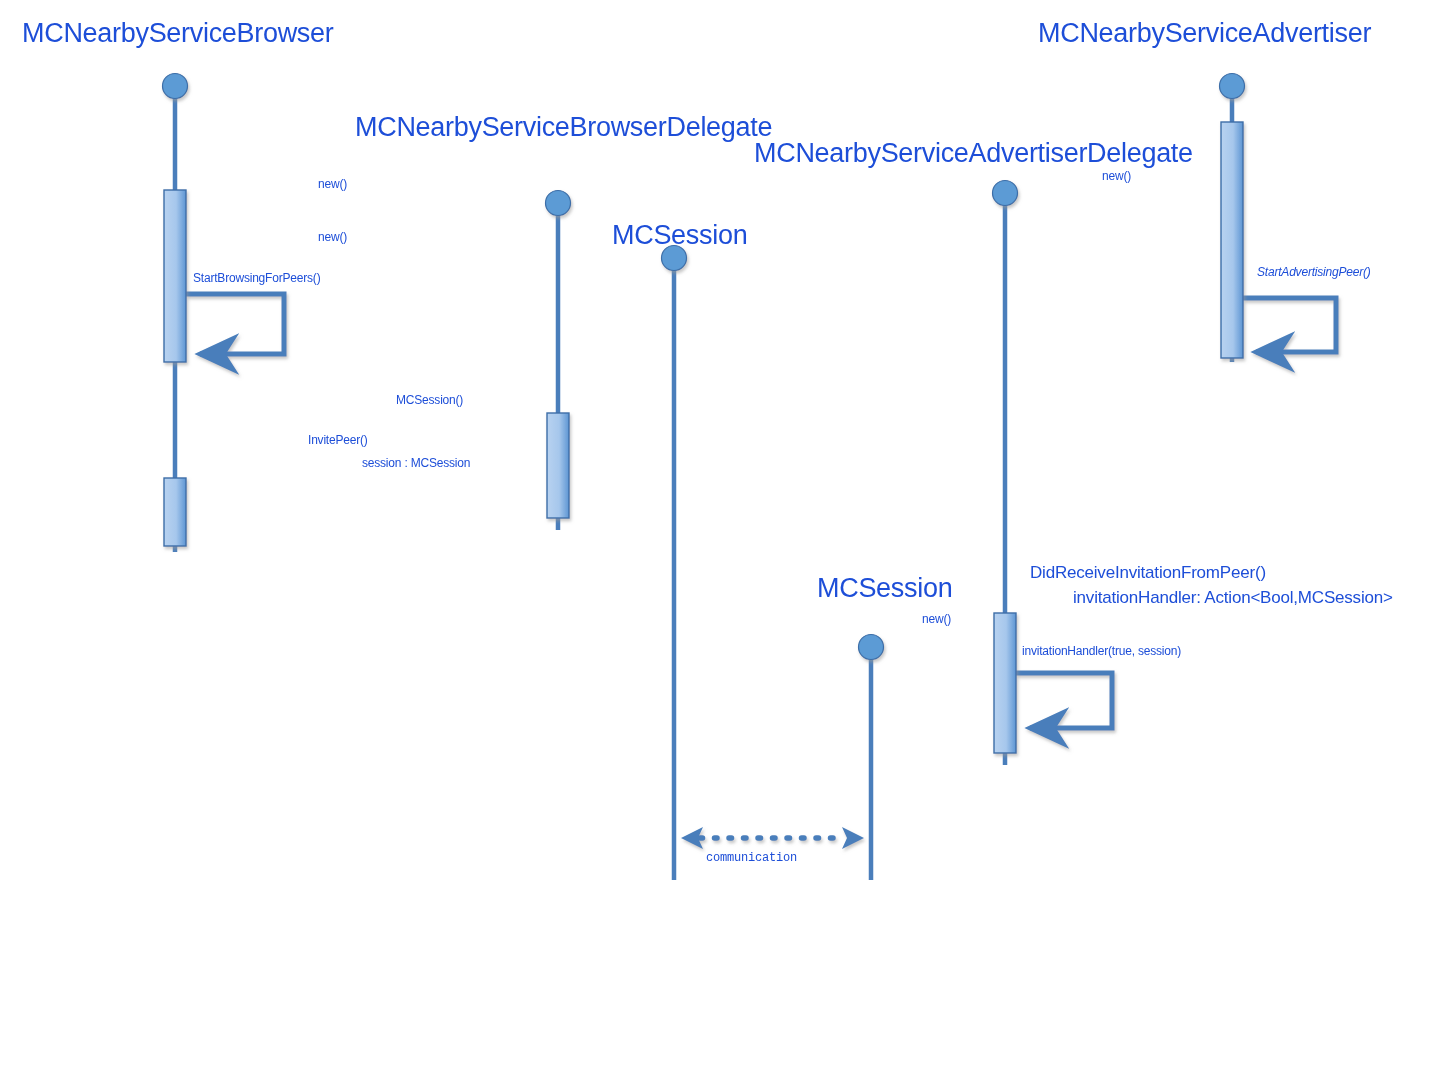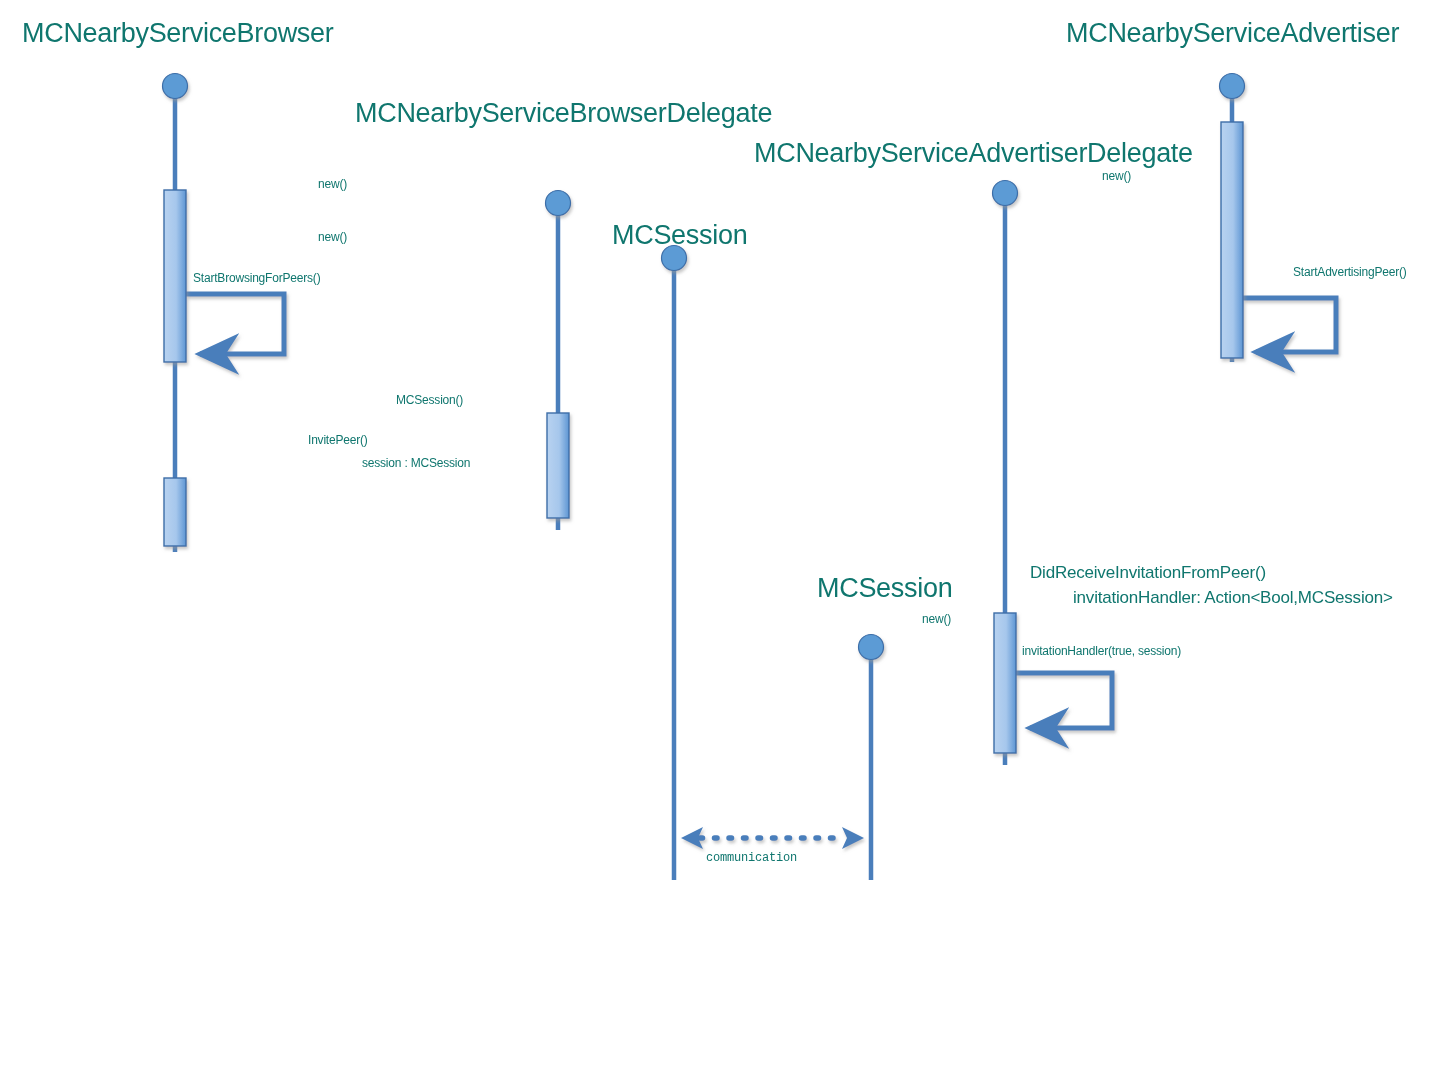--- a/index.html
+++ b/index.html
@@ -22,21 +22,21 @@
     position: absolute;
     left: 0;
     top: 0;
     width: 1440px;
     height: 1080px;
   }
   .lbl {
     position: absolute;
     white-space: nowrap;
     font-family: "Liberation Sans", sans-serif;
-    color: #0f766e;
+    color: #1d4ed8;
     line-height: 1;
   }
   .participant-label {
     font-size: 27px;
     letter-spacing: -0.3px;
   }
   .msg-label {
     font-size: 12px;
     letter-spacing: -0.2px;
   }
@@ -135,39 +135,39 @@
       <circle cx="558" cy="203" r="12.5" fill="#5B9BD5" stroke="#3C6EA8" stroke-width="1.2" filter="url(#softShadow)"></circle>
       <circle cx="674" cy="258" r="12.5" fill="#5B9BD5" stroke="#3C6EA8" stroke-width="1.2" filter="url(#softShadow)"></circle>
       <circle cx="1005" cy="193" r="12.5" fill="#5B9BD5" stroke="#3C6EA8" stroke-width="1.2" filter="url(#softShadow)"></circle>
       <circle cx="1232" cy="86" r="12.5" fill="#5B9BD5" stroke="#3C6EA8" stroke-width="1.2" filter="url(#softShadow)"></circle>
       <circle cx="871" cy="647" r="12.5" fill="#5B9BD5" stroke="#3C6EA8" stroke-width="1.2" filter="url(#softShadow)"></circle>
     </g>
   </svg>
 
   <div class="lbl participant-label" style="left:22px; top:20px;">MCNearbyServiceBrowser</div>
 
-  <div class="lbl participant-label" style="left:355px; top:100px;">MCNearbyServiceBrowserDelegate</div>
+  <div class="lbl participant-label" style="left:355px; top:114px;">MCNearbyServiceBrowserDelegate</div>
 
   <div class="lbl participant-label" style="left:612px; top:222px;">MCSession</div>
 
   <div class="lbl participant-label" style="left:754px; top:140px;">MCNearbyServiceAdvertiserDelegate</div>
 
-  <div class="lbl participant-label" style="left:1066px; top:20px;">MCNearbyServiceAdvertiser</div>
+  <div class="lbl participant-label" style="left:1038px; top:20px;">MCNearbyServiceAdvertiser</div>
 
   <div class="lbl participant-label" style="left:817px; top:575px;">MCSession</div>
 
   <div class="lbl msg-label" style="left:318px; top:178px;">new()</div>
 
   <div class="lbl msg-label" style="left:318px; top:231px;">new()</div>
 
   <div class="lbl msg-label" style="left:193px; top:272px;">StartBrowsingForPeers()</div>
 
   <div class="lbl msg-label" style="left:1102px; top:170px;">new()</div>
 
-  <div class="lbl msg-label" style="left:1293px; top:266px;">StartAdvertisingPeer()</div>
+  <div class="lbl msg-label" style="left:1257px; top:266px;font-style:italic;">StartAdvertisingPeer()</div>
 
   <div class="lbl msg-label" style="left:396px; top:394px;">MCSession()</div>
 
   <div class="lbl msg-label" style="left:302px; top:434px;margin-left:6px;">InvitePeer()</div>
 
   <div class="lbl msg-label" style="left:362px; top:457px;">session : MCSession</div>
 
   <div class="lbl msg-label-sm" style="left:1030px; top:564px;">DidReceiveInvitationFromPeer()</div>
 
   <div class="lbl msg-label-sm" style="left:1073px; top:589px;">invitationHandler: Action&lt;Bool,MCSession&gt;</div>

